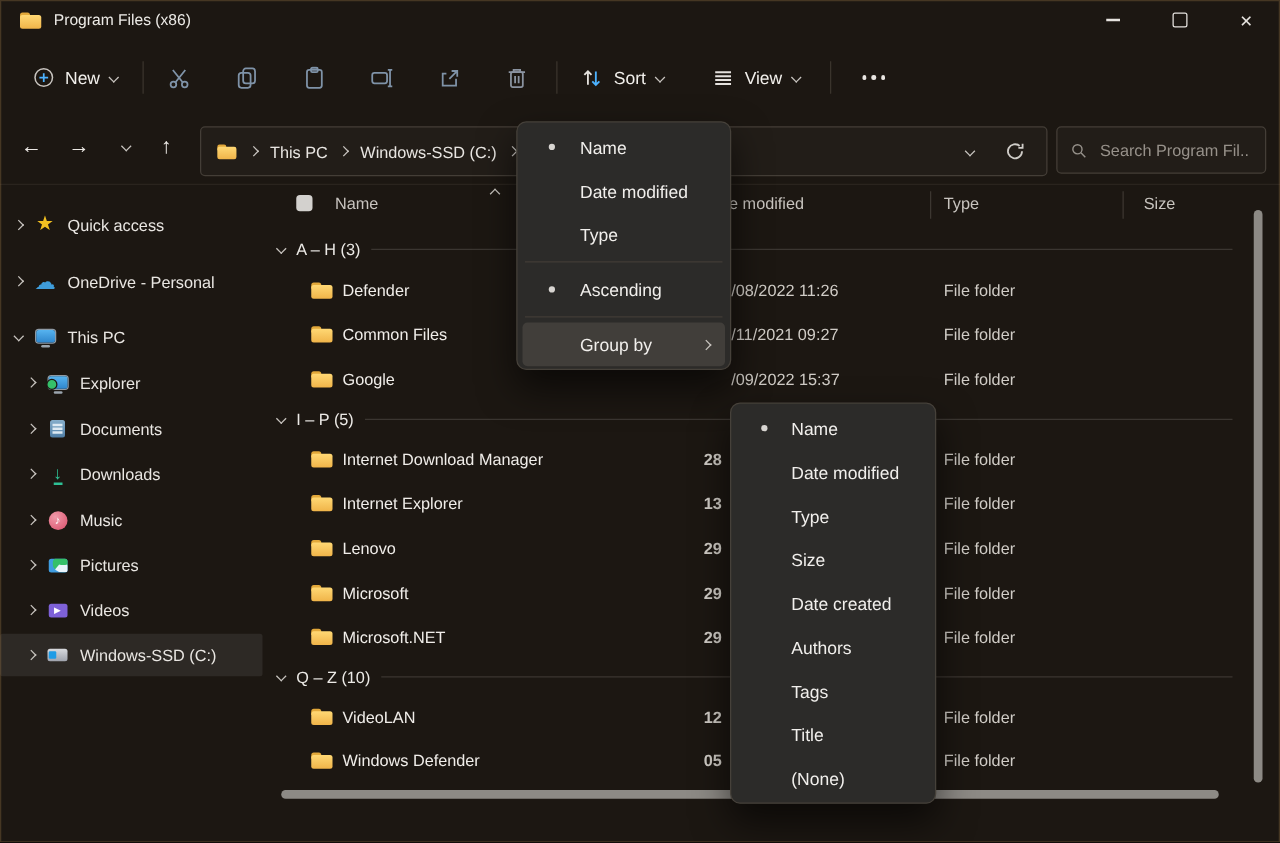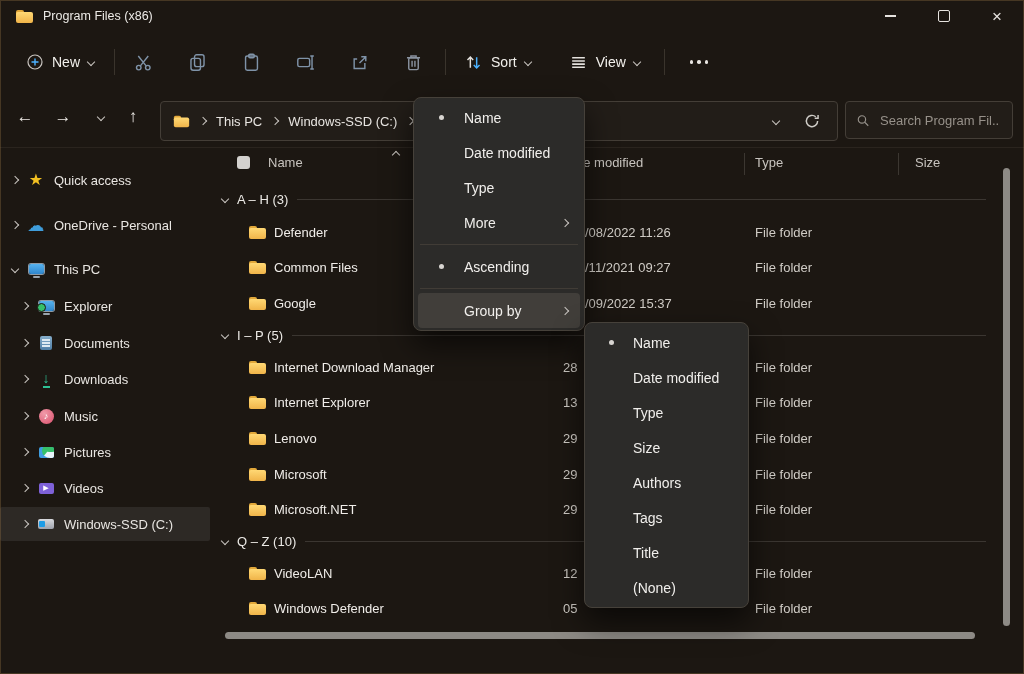--- a/index.html
+++ b/index.html
@@ -75,21 +75,21 @@
 
   
   .cols{position:absolute;left:212px;top:148px;width:800px;height:32px;}
   .colhead{position:absolute;top:7px;font-size:13px;color:#c8c4bf;}
   .cbox{position:absolute;left:25px;top:8px;width:13px;height:13px;background:#d3d1ce;border-radius:3px;}
   .colsep{position:absolute;top:5px;width:1px;height:22px;background:#3c3731;}
   .file-row{position:absolute;left:212px;width:790px;height:34px;}
   .file-row .fold{position:absolute;left:37px;top:10px;}
   .fname{position:absolute;left:62px;top:9px;font-size:13px;color:#f0ede9;white-space:nowrap;}
   .fdate{position:absolute;top:9px;font-size:13px;color:#d0ccc6;white-space:nowrap;}
-  .fdate.a{left:373px;} .fdate.b{left:351px;}
+  .fdate.a{left:373px;} .fdate.b{left:351px;font-weight:bold;}
   .ftype{position:absolute;left:543px;top:9px;font-size:13px;color:#d0ccc6;}
   .group-row{position:absolute;left:212px;width:790px;height:34px;display:flex;align-items:center;gap:9px;padding-left:10px;box-sizing:border-box;}
   .glabel{font-size:13px;color:#eceae6;white-space:nowrap;}
   .gline{flex:1;height:1px;background:#3b3631;margin-right:16px;}
 
   .vscroll{position:absolute;left:1003px;top:168px;width:7px;height:458px;background:#8d8a85;border-radius:4px;}
   .hscroll{position:absolute;left:225px;top:632px;width:750px;height:7px;background:#8d8a85;border-radius:4px;}
 
   
   .menu{position:absolute;background:#2c2b29;border:1px solid #46413a;border-radius:8px;
@@ -400,25 +400,20 @@
       <span class="mlabel">Name</span>
     </div>
     <div class="mi">
       <span class="slot"></span>
       <span class="mlabel">Date modified</span>
     </div>
     <div class="mi">
       <span class="slot"></span>
       <span class="mlabel">Type</span>
     </div>
-    <div class="mi">
-      <span class="slot"></span>
-      <span class="mlabel">More</span>
-      <span class="chev r sm sub-chev"></span>
-    </div>
     <div class="msep"></div>
     <div class="mi">
       <span class="slot">
           <span class="dot"></span>
         </span>
       <span class="mlabel">Ascending</span>
     </div>
     <div class="msep"></div>
     <div class="mi hl">
       <span class="slot"></span>
@@ -441,20 +436,24 @@
     <div class="mi">
       <span class="slot"></span>
         <span class="mlabel">Type</span>
     </div>
     <div class="mi">
       <span class="slot"></span>
         <span class="mlabel">Size</span>
     </div>
     <div class="mi">
       <span class="slot"></span>
+        <span class="mlabel">Date created</span>
+    </div>
+    <div class="mi">
+      <span class="slot"></span>
         <span class="mlabel">Authors</span>
     </div>
     <div class="mi">
       <span class="slot"></span>
         <span class="mlabel">Tags</span>
     </div>
     <div class="mi">
       <span class="slot"></span>
         <span class="mlabel">Title</span>
     </div>

